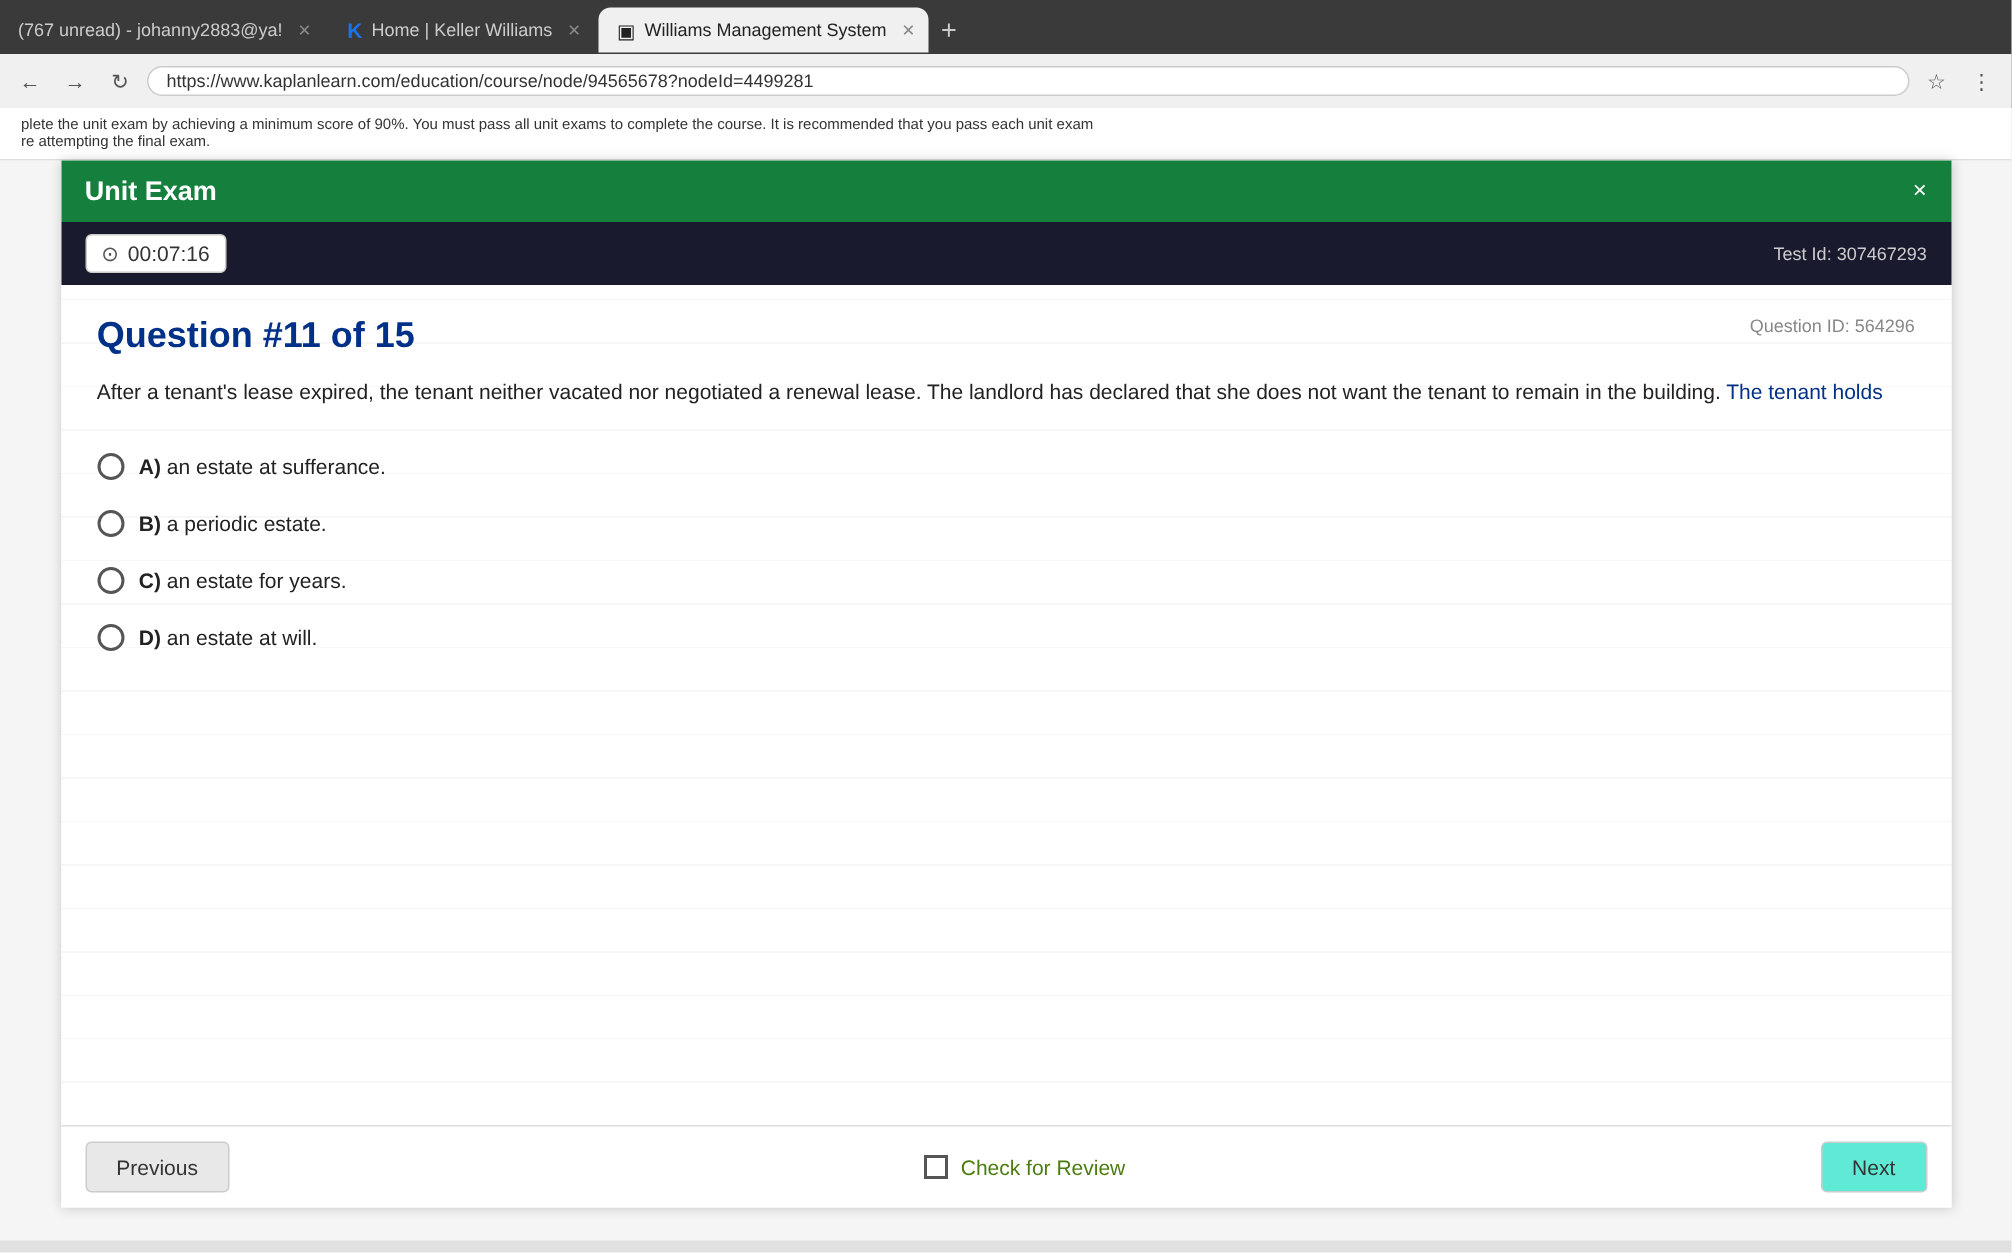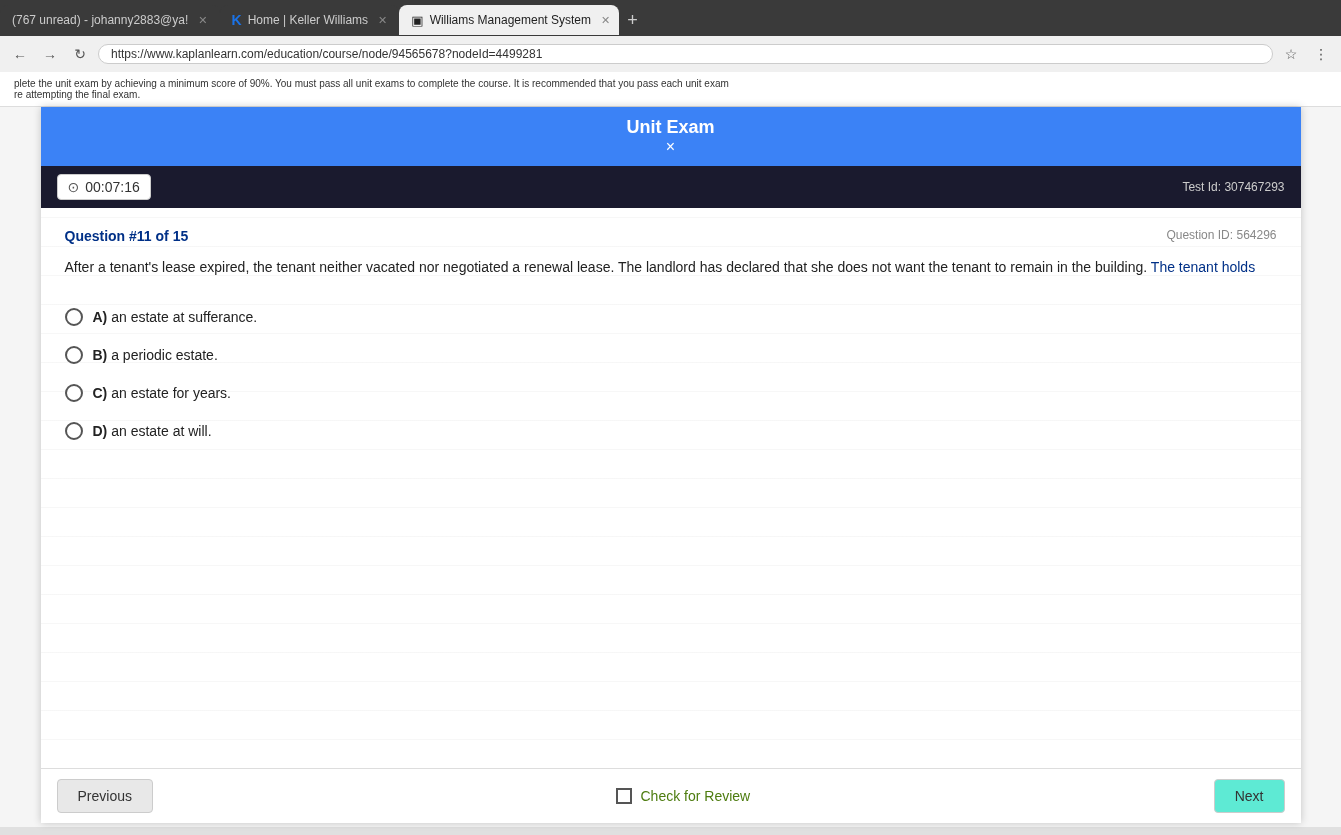--- a/index.html
+++ b/index.html
@@ -95,29 +95,28 @@
 
     
     .main-content {
       background: #f5f5f5;
       padding: 0;
       min-height: 720px;
     }
 
     
     .exam-header {
-      background: #3b82f6;
+      background: #15803d;
       color: white;
       padding: 10px 16px;
       font-size: 18px;
       font-weight: bold;
       display: flex;
       align-items: center;
       justify-content: space-between;
-      flex-direction: column;
     }
 
     
     .timer-bar {
       background: #1a1a2e;
       padding: 8px 16px;
       display: flex;
       align-items: center;
       justify-content: space-between;
     }
@@ -158,21 +157,21 @@
     }
 
     .question-header {
       display: flex;
       justify-content: space-between;
       align-items: flex-start;
       margin-bottom: 12px;
     }
     .question-title {
       color: #003087;
-      font-size: 14px;
+      font-size: 24px;
       font-weight: bold;
     }
     .question-id {
       font-size: 12px;
       color: #888;
     }
 
     .question-text {
       font-size: 14px;
       color: #222;

